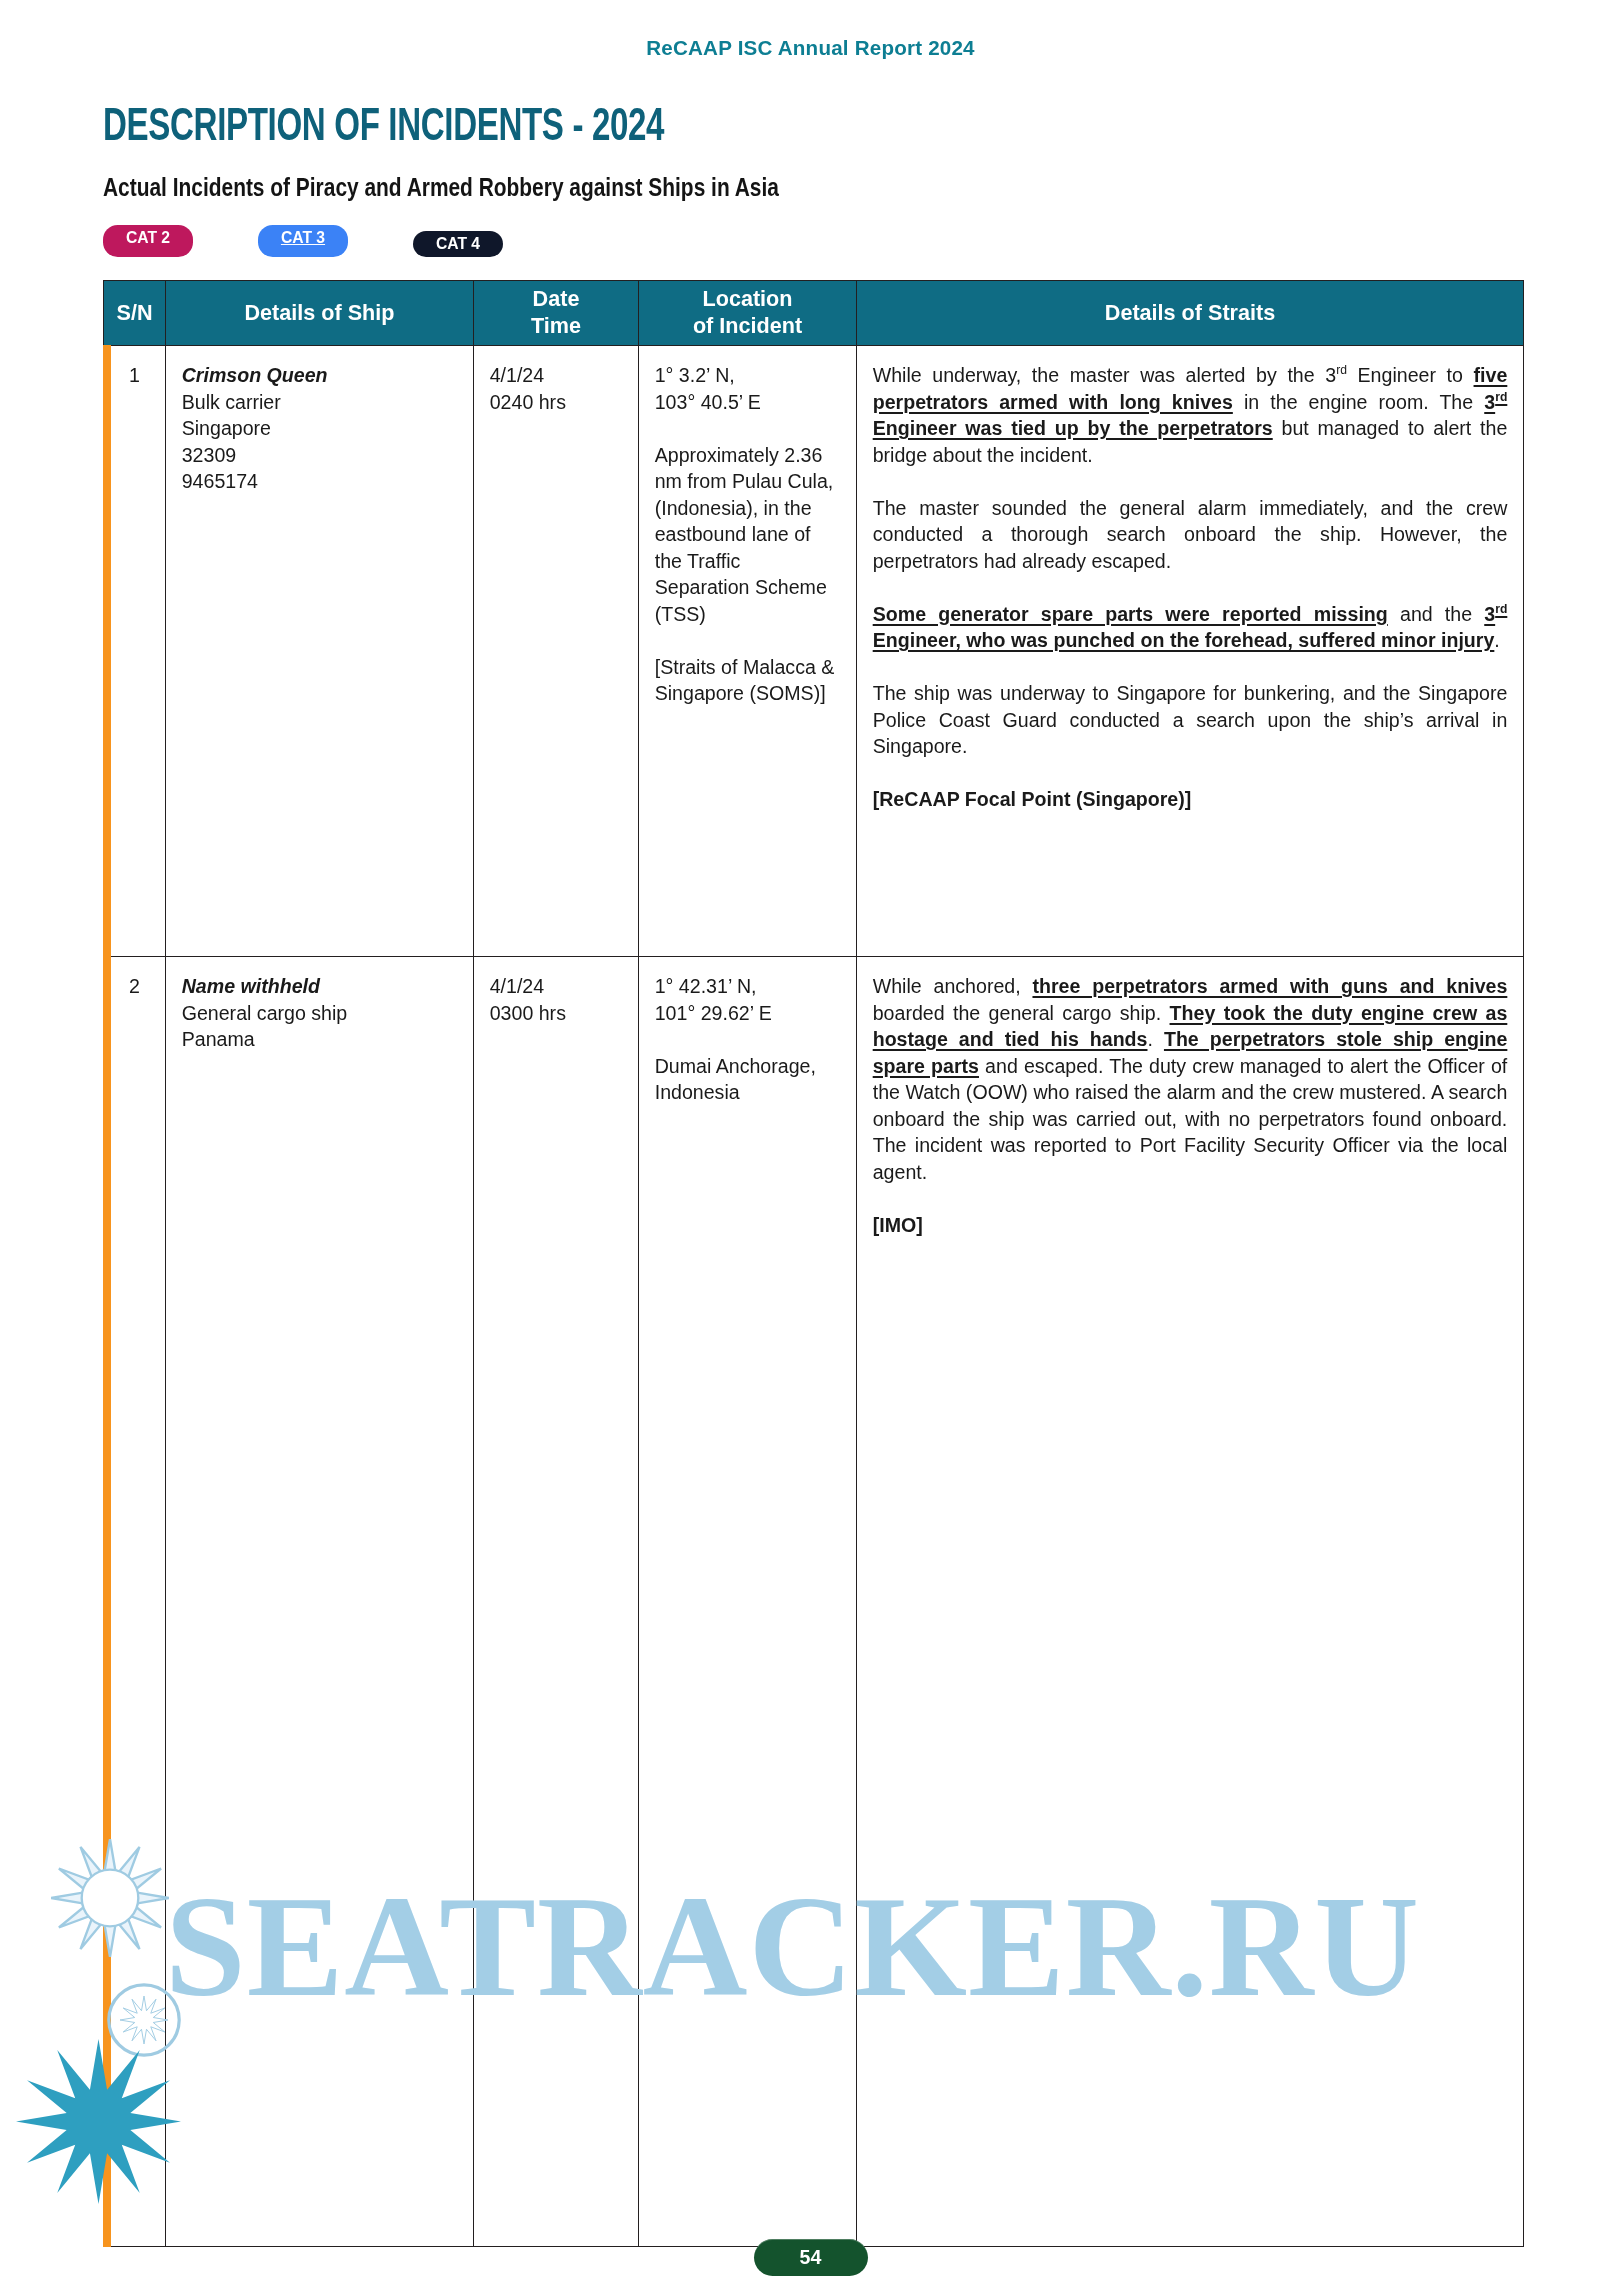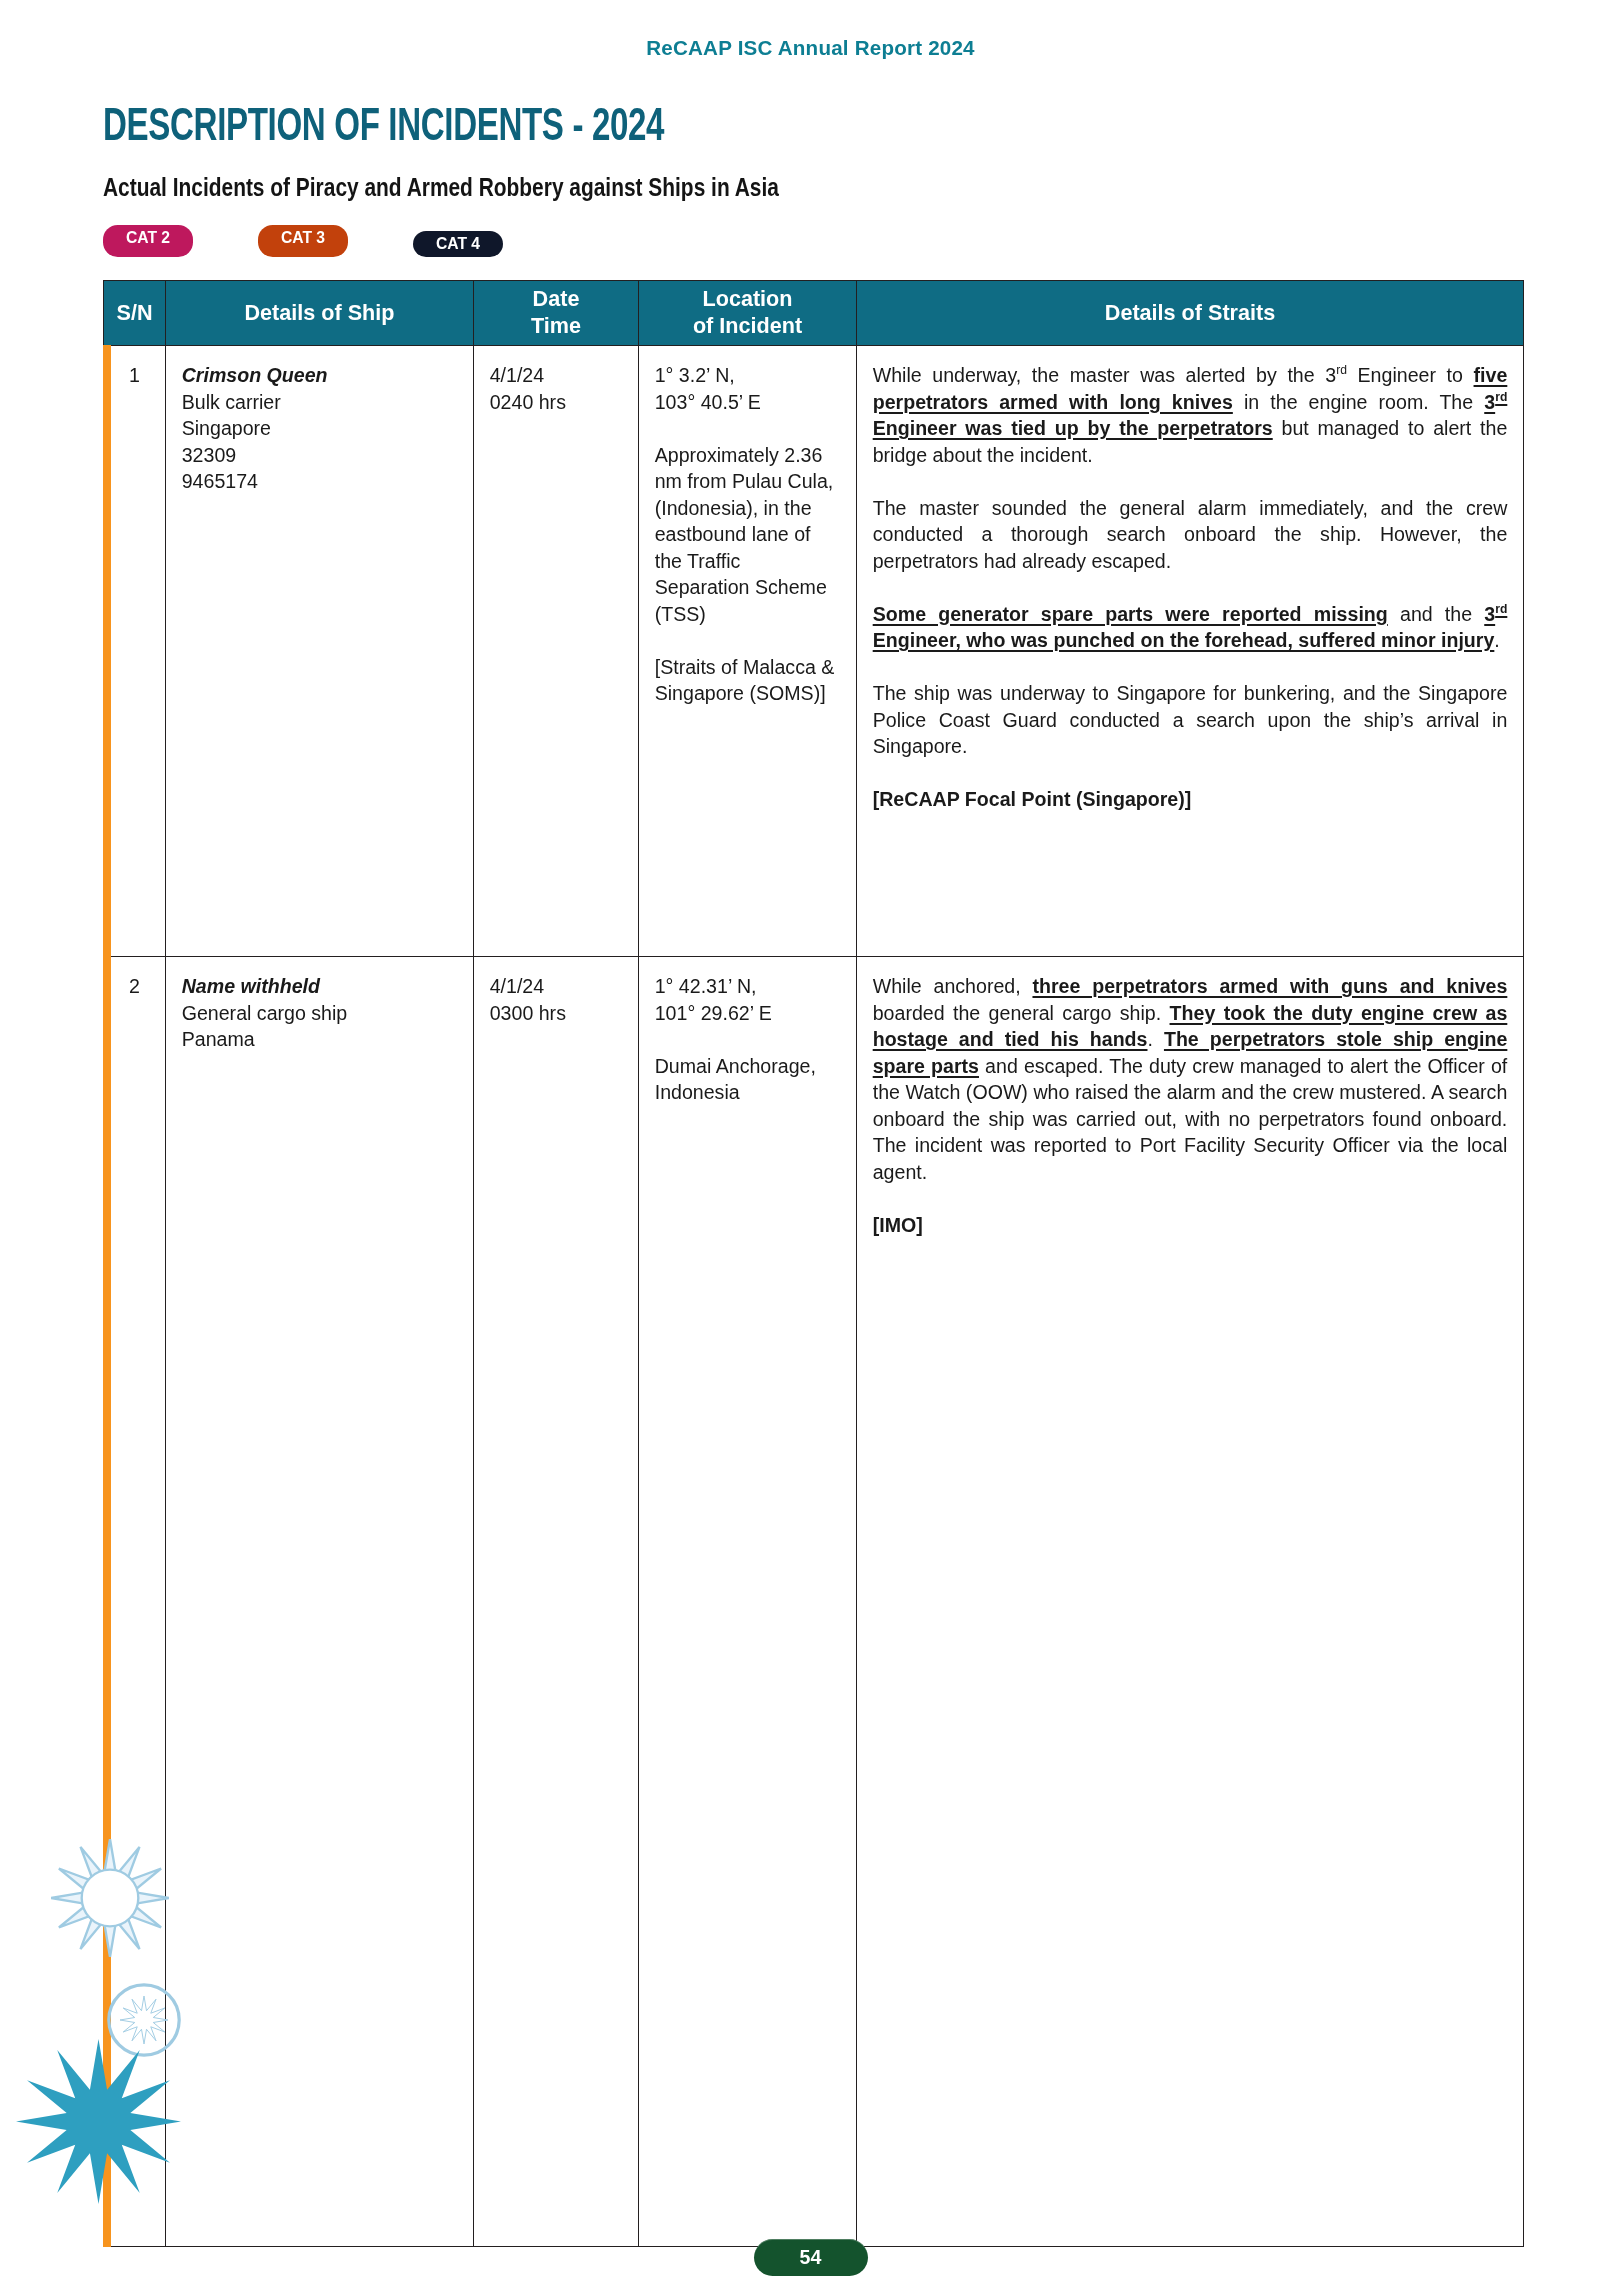--- a/index.html
+++ b/index.html
@@ -98,21 +98,21 @@
 <div class="page">
 
   <div class="report-header">ReCAAP ISC Annual Report 2024</div>
 
   <h1 class="title">DESCRIPTION OF INCIDENTS - 2024</h1>
 
   <h2 class="subtitle">Actual Incidents of Piracy and Armed Robbery against Ships in Asia</h2>
 
   <div class="badges">
     <span class="badge" style="background: #be185d;">CAT 2</span>
-    <span class="badge" style="background: #c2410c;">CAT 3</span>
+    <span class="badge" style="background: #3b82f6; text-decoration: underline;">CAT 3</span>
     <span class="badge" style="background: #0f172a; margin-top: 6px;">CAT 4</span>
   </div>
 
   <div class="table-wrap">
     <table class="incidents">
       <colgroup>
         <col class="c-sn">
           <col class="c-ship">
           <col class="c-date">
           <col class="c-loc">
@@ -194,17 +194,18 @@
 
   <svg class="star star-ring" viewBox="0 0 100 100">
     <circle cx="50" cy="50" r="44" fill="none" stroke="#9fcbe2" stroke-width="4"></circle>
     <polygon points="100,50 69.3,55.2 93.3,75 64.1,64.1 75,93.3 55.2,69.3 50,100 44.8,69.3 25,93.3 35.9,64.1 6.7,75 30.7,55.2 0,50 30.7,44.8 6.7,25 35.9,35.9 25,6.7 44.8,30.7 50,0 55.2,30.7 75,6.7 64.1,35.9 93.3,25 69.3,44.8" fill="none" stroke="#9fcbe2" stroke-width="2" transform="translate(20,20) scale(0.6)"></polygon>
   </svg>
 
   <svg class="star star-solid" viewBox="0 0 100 100">
     <polygon points="100,50 69.3,55.2 93.3,75 64.1,64.1 75,93.3 55.2,69.3 50,100 44.8,69.3 25,93.3 35.9,64.1 6.7,75 30.7,55.2 0,50 30.7,44.8 6.7,25 35.9,35.9 25,6.7 44.8,30.7 50,0 55.2,30.7 75,6.7 64.1,35.9 93.3,25 69.3,44.8" fill="#2e9fc0"></polygon>
   </svg>
 
+  <div class="watermark">SEATRACKER.RU</div>
 
   <div class="page-pill">54</div>
 
 </div>
 
 
 </body></html>

